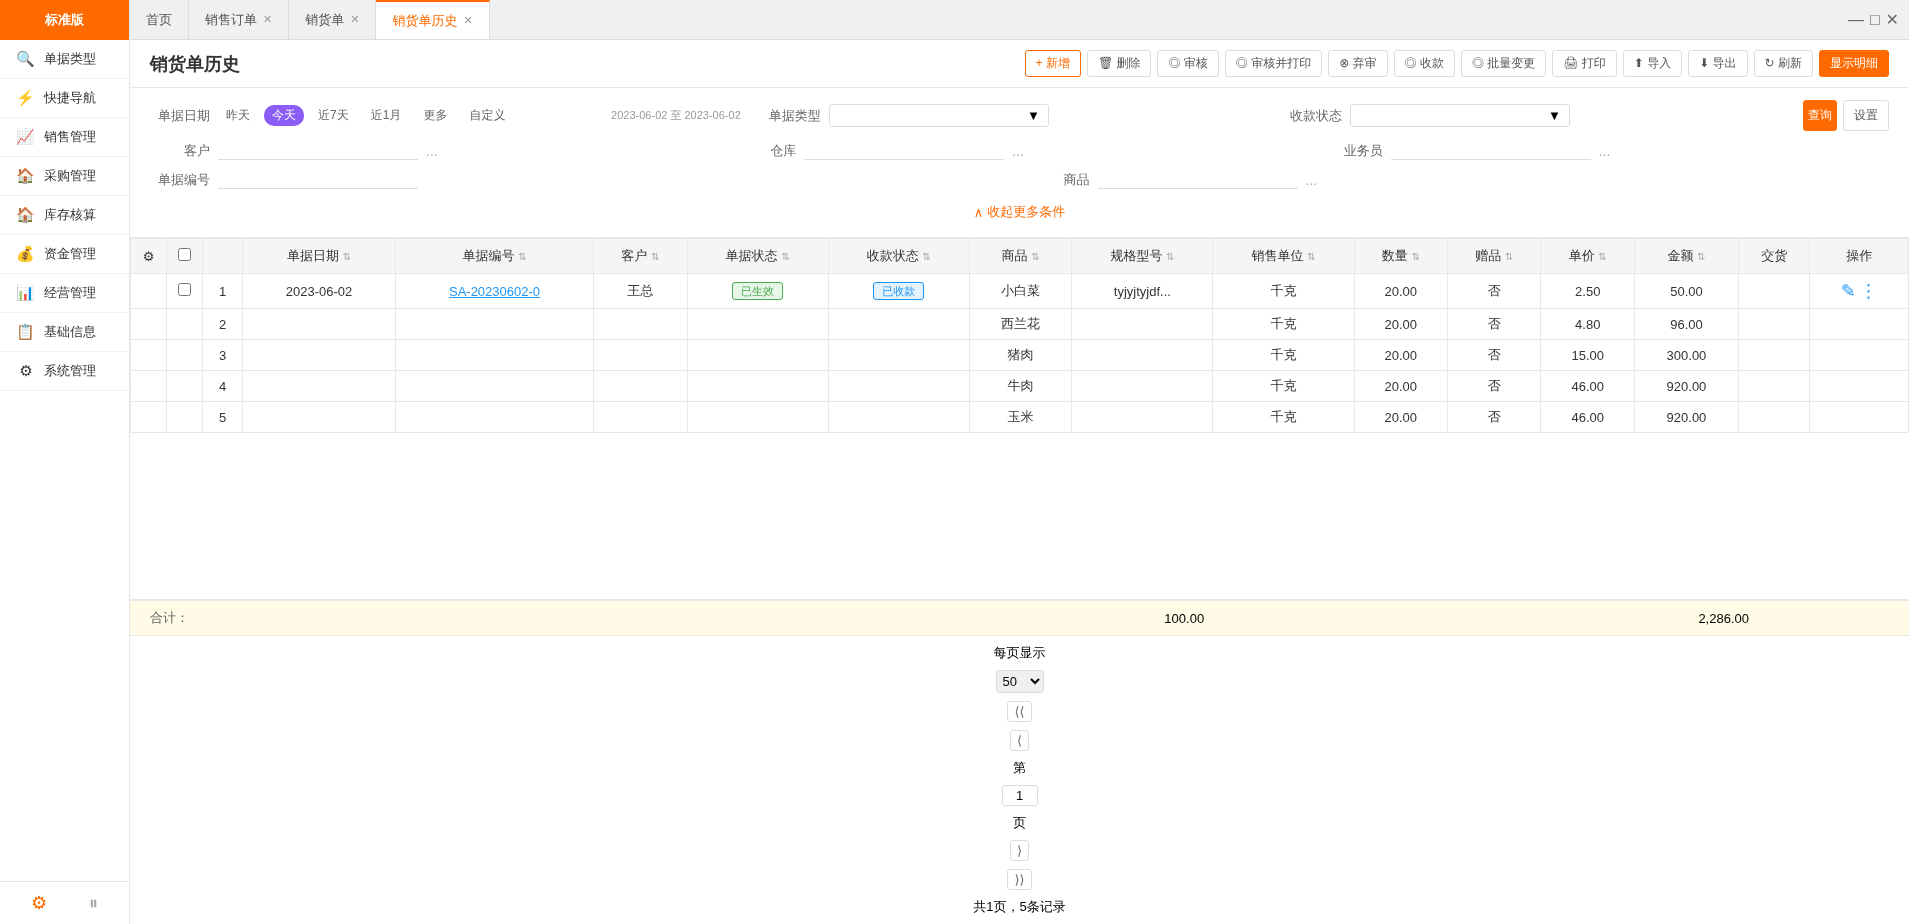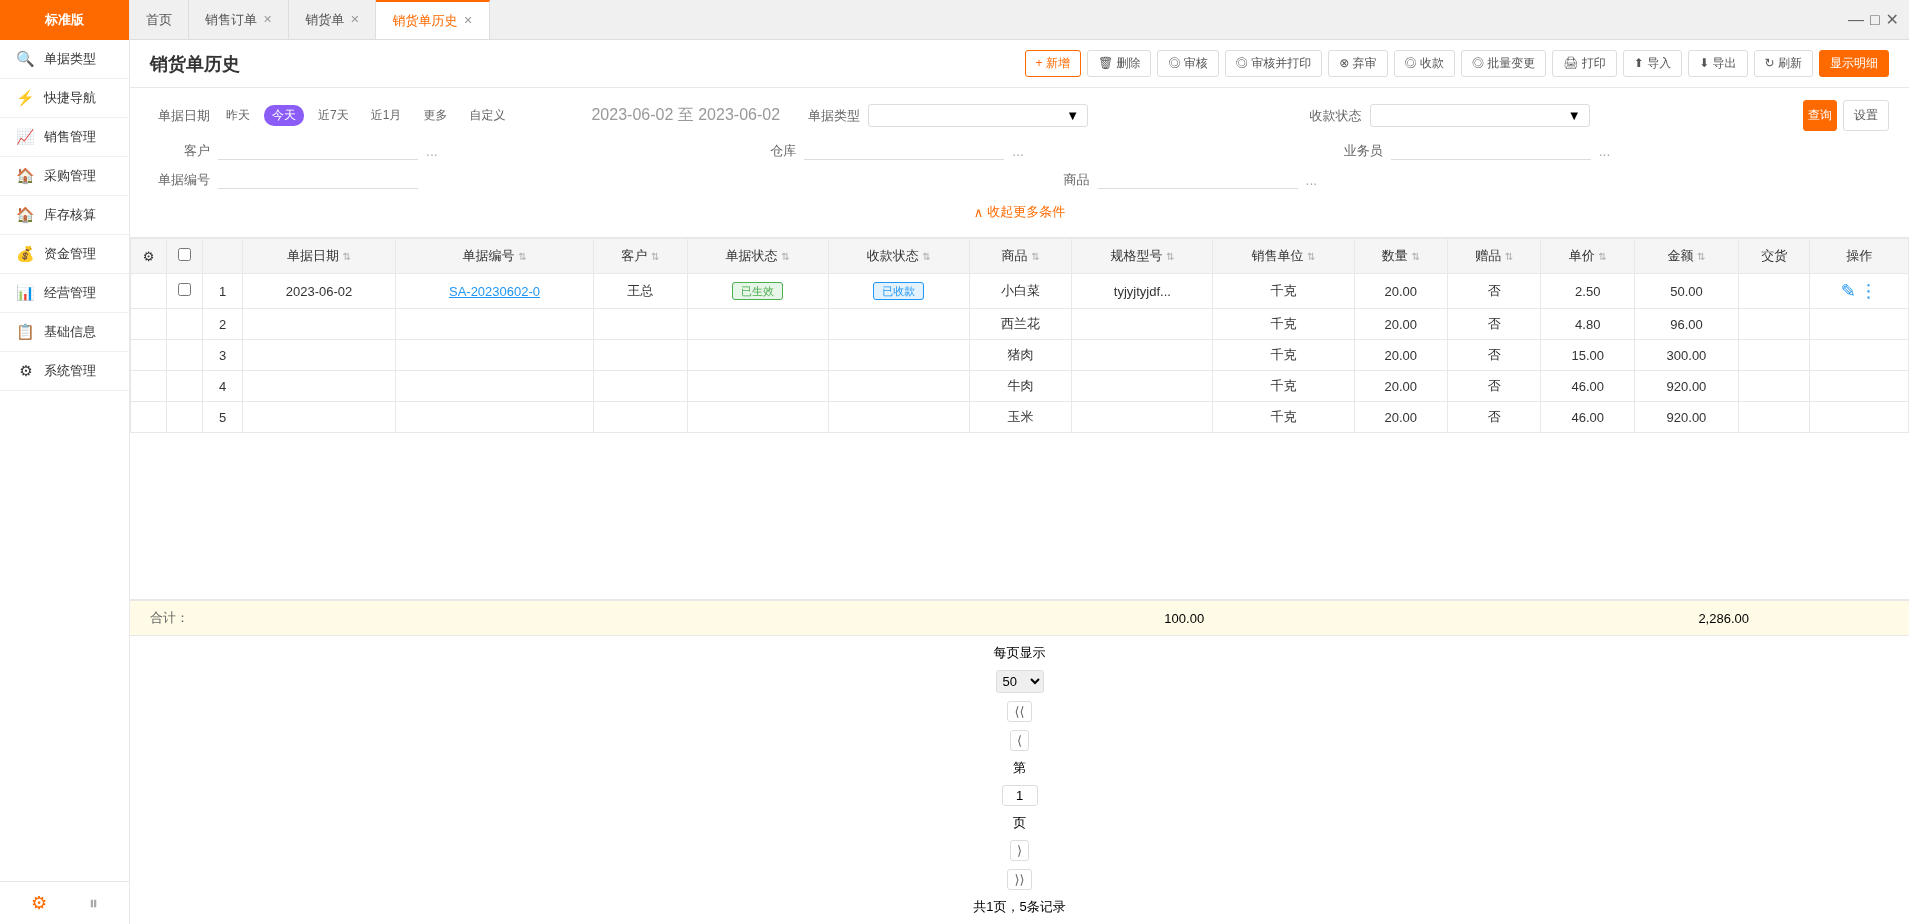--- a/index.html
+++ b/index.html
@@ -355,21 +355,21 @@
           <span class="search-label">单据日期</span>
           <div class="date-filter">
             <span class="date-chip">昨天</span>
             <span class="date-chip active">今天</span>
             <span class="date-chip">近7天</span>
             <span class="date-chip">近1月</span>
             <span class="date-chip">更多</span>
             <span class="date-chip">自定义</span>
           </div>
         </div>
-        <div style="font-size:16px;color:#999;margin-left:-60px;">2023-06-02 至 2023-06-02</div>
+        <div style="font-size:11px;color:#999;margin-left:-60px;">2023-06-02 至 2023-06-02</div>
 
         <div class="search-field" style="min-width:240px;">
           <span class="search-label">单据类型</span>
           <div class="search-select" style="min-width:160px;">
             <span></span>
             <span>▼</span>
           </div>
         </div>
 
         <div class="search-field" style="min-width:240px;">

